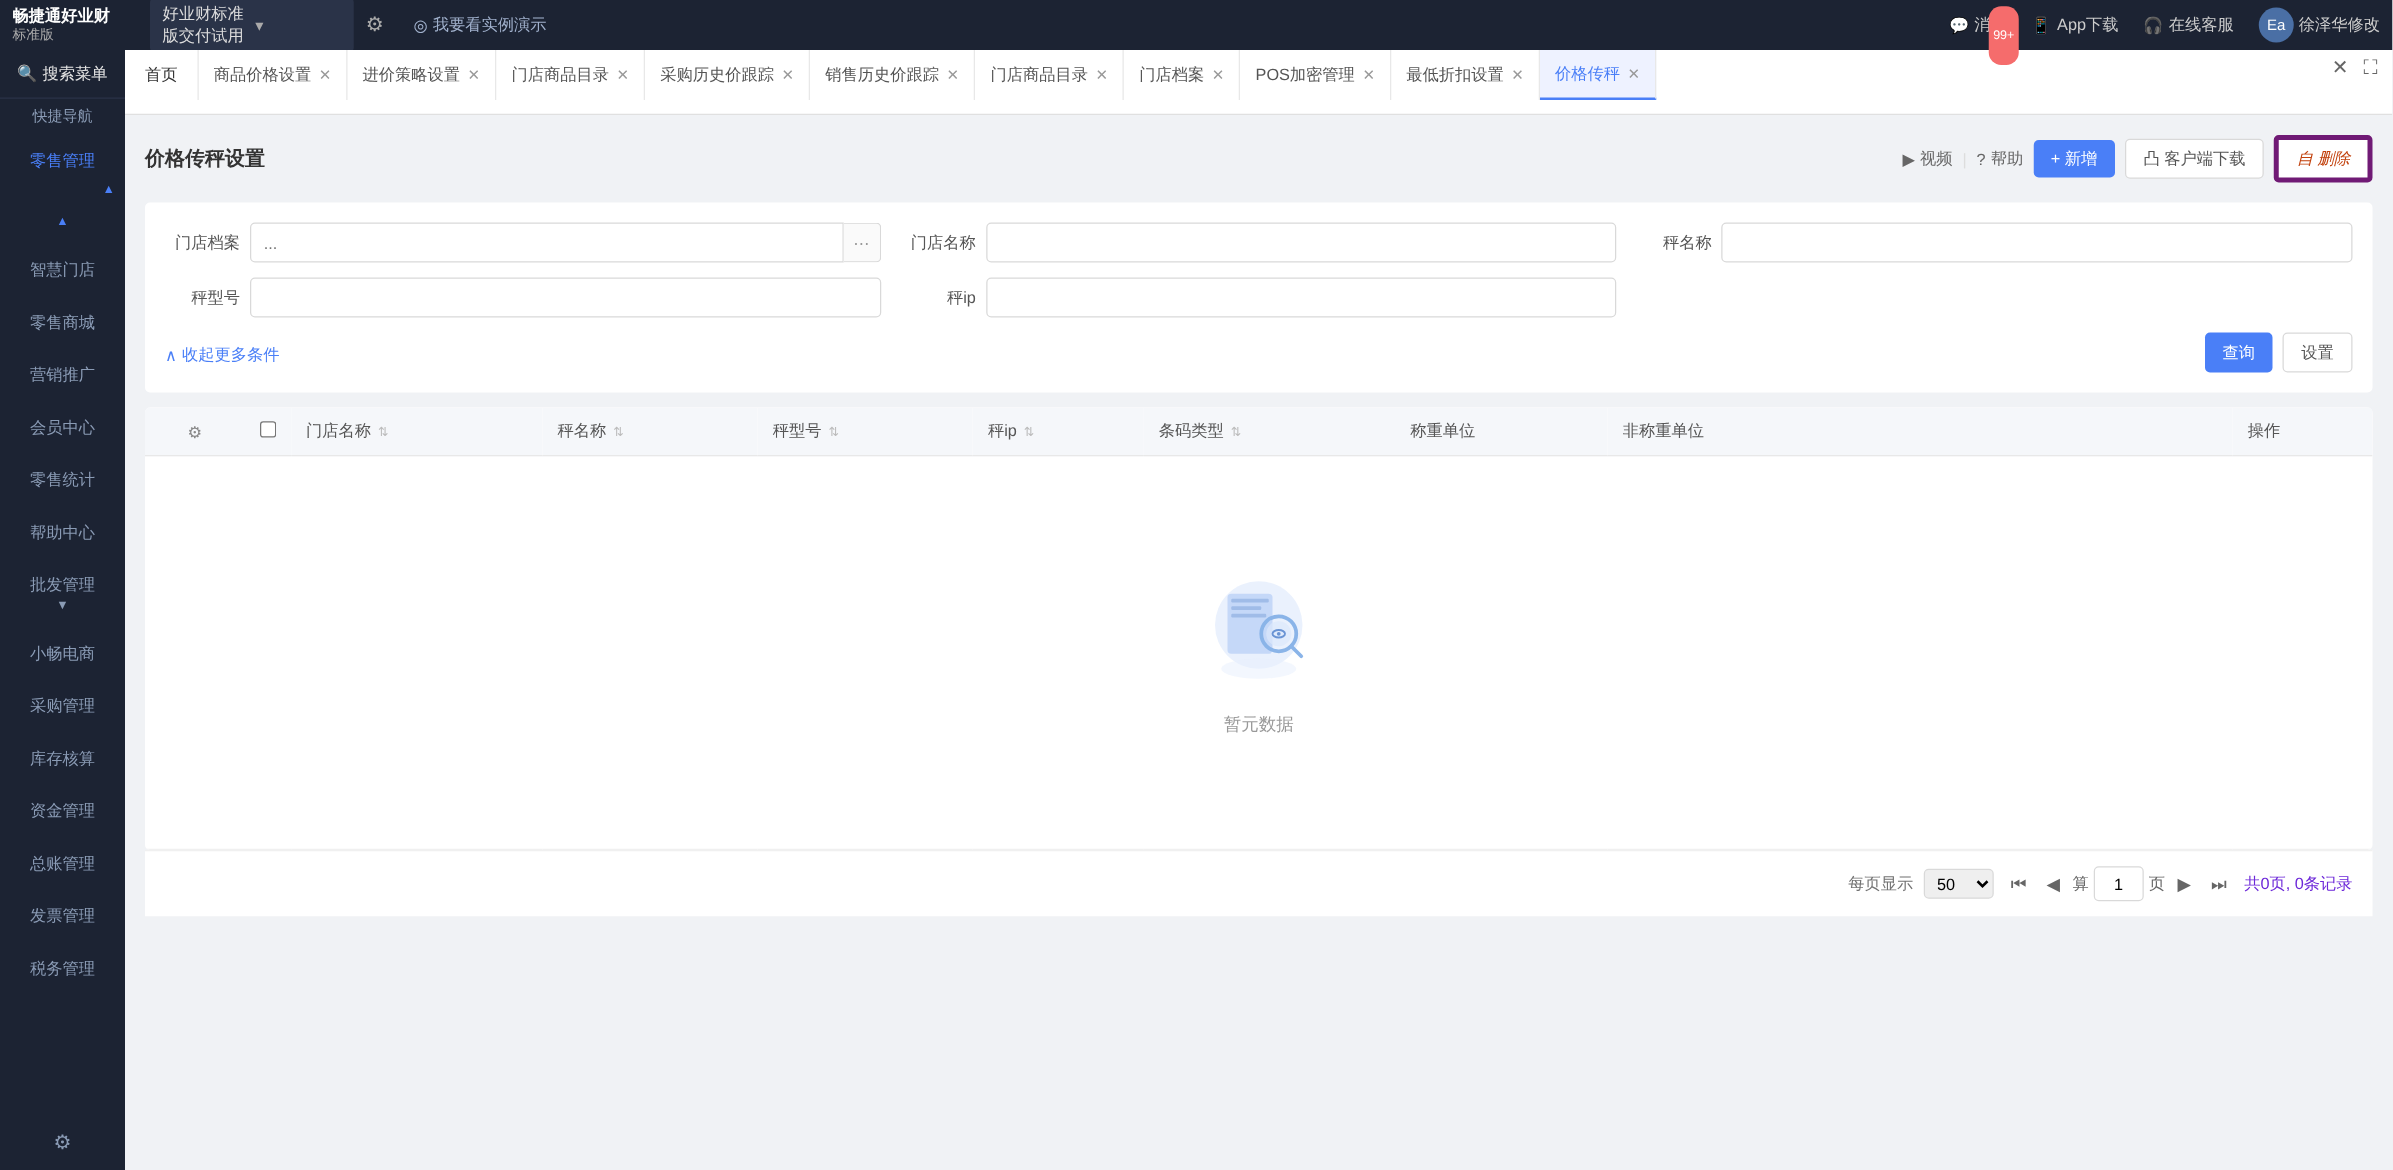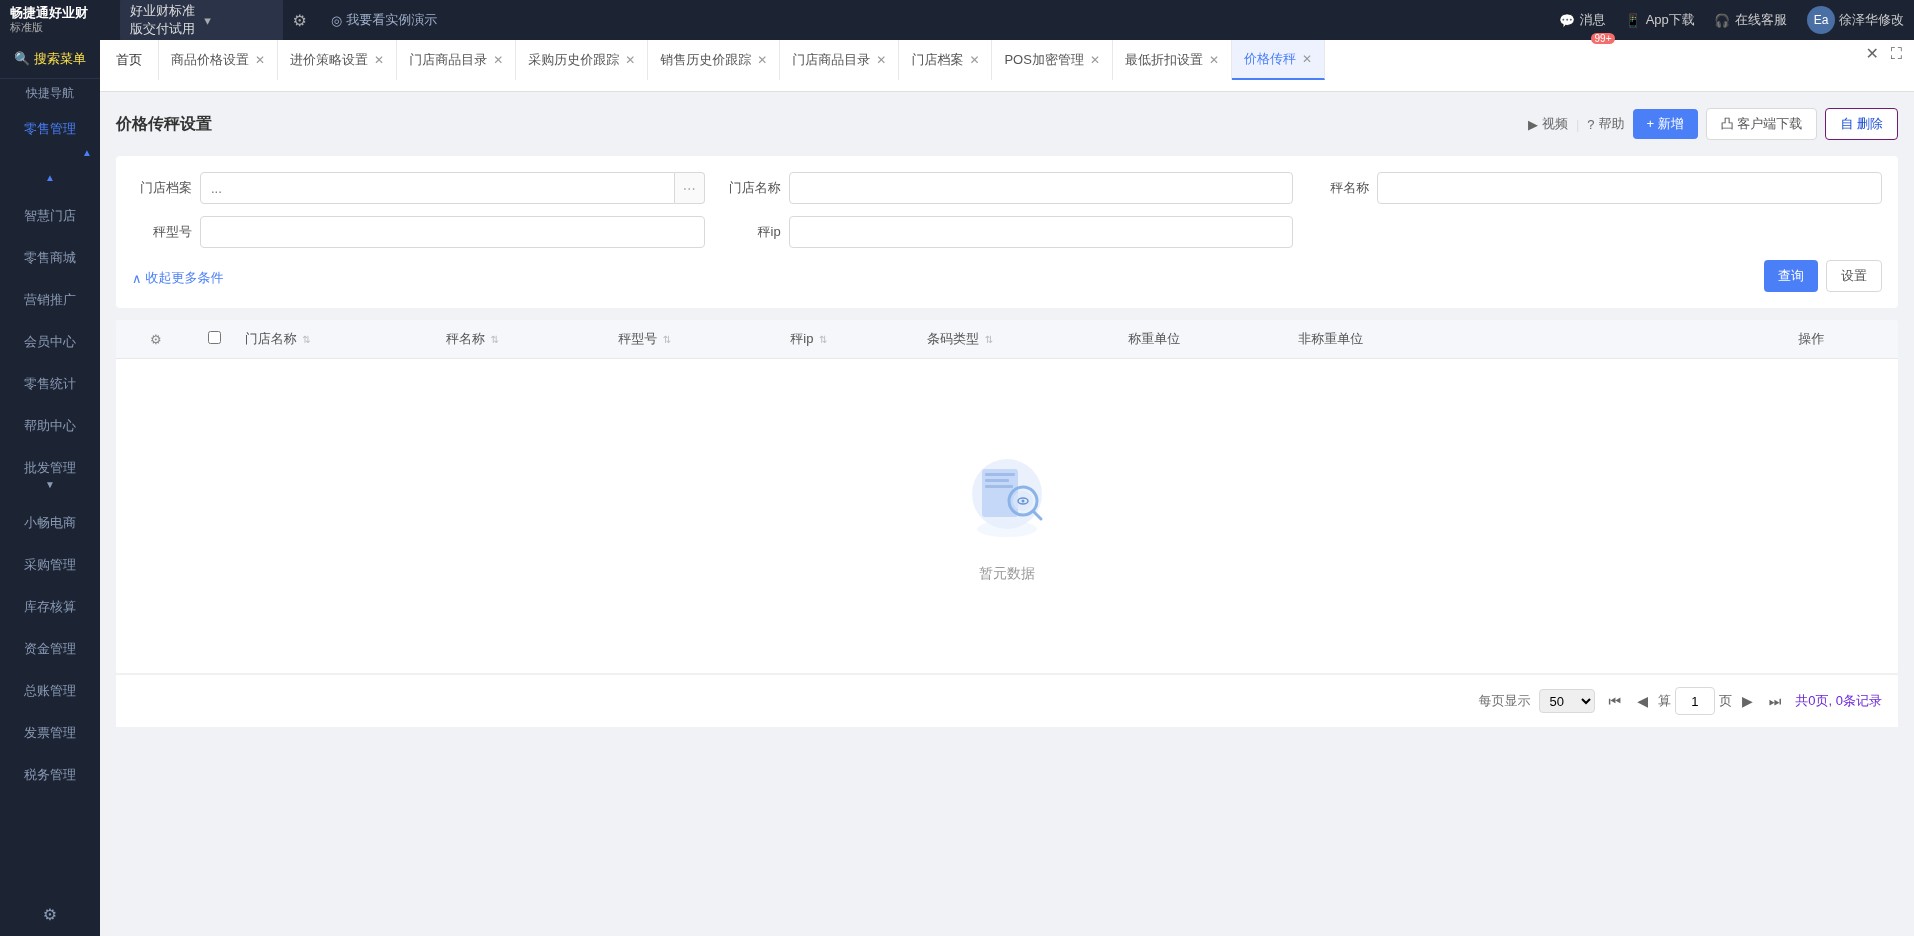--- a/index.html
+++ b/index.html
@@ -14,30 +14,30 @@
     .logo-title { font-size: 13px; color: #fff; font-weight: bold; line-height: 1.2; }
     .logo-sub { font-size: 11px; color: #aaa; }
     .version-selector { display: flex; align-items: center; background: #2a3348; border-radius: 4px; padding: 4px 10px; margin-left: 10px; cursor: pointer; min-width: 160px; }
     .version-selector span { color: #ddd; font-size: 13px; flex: 1; }
     .version-selector .chevron { margin-left: 6px; color: #aaa; }
     .settings-icon-btn { margin-left: 6px; background: none; border: none; color: #aaa; cursor: pointer; padding: 4px; font-size: 16px; }
     .demo-link { display: flex; align-items: center; margin-left: 20px; color: #a0b0cc; cursor: pointer; font-size: 13px; }
     .demo-link .circle-icon { margin-right: 4px; }
     .header-right { margin-left: auto; display: flex; align-items: center; gap: 20px; }
     .header-icon-item { display: flex; align-items: center; gap: 4px; color: #ccc; cursor: pointer; font-size: 13px; position: relative; }
-    .badge { background: #f56c6c; color: #fff; border-radius: 10px; font-size: 10px; padding: 0 4px; position: absolute; top: -6px; right: -10px; margin-top: 28px; }
+    .badge { background: #f56c6c; color: #fff; border-radius: 10px; font-size: 10px; padding: 18px 4px; position: absolute; top: -6px; right: -10px; }
     .user-avatar { width: 28px; height: 28px; border-radius: 50%; background: #4a6fa5; display: flex; align-items: center; justify-content: center; color: #fff; font-size: 12px; }
     .user-name { color: #ccc; font-size: 13px; }
 
     
     .main-layout { display: flex; flex: 1; overflow: hidden; }
 
     
     .sidebar { width: 100px; background: #1c2333; display: flex; flex-direction: column; flex-shrink: 0; overflow-y: auto; }
-    .sidebar-search { padding: 10px 8px; color: #fde047; font-size: 13px; text-align: center; cursor: pointer; border-bottom: 1px solid #2a3348; }
+    .sidebar-search { padding: 10px 8px; color: #e5e5e5; font-size: 13px; text-align: center; cursor: pointer; border-bottom: 1px solid #2a3348; }
     .sidebar-nav { padding: 6px 8px; color: #8a9bb5; font-size: 12px; text-align: center; cursor: pointer; }
     .sidebar-item { padding: 12px 8px; color: #8a9bb5; font-size: 13px; text-align: center; cursor: pointer; display: flex; flex-direction: column; align-items: center; gap: 2px; }
     .sidebar-item.active { color: #4a7ff7; }
     .sidebar-item.has-arrow { position: relative; gap: 34px; }
     .sidebar-item.has-arrow::after { content: "▲"; font-size: 10px; position: absolute; right: 8px; top: 50%; transform: translateY(-50%); }
     .sidebar-gear { padding: 12px 8px; color: #8a9bb5; font-size: 16px; text-align: center; cursor: pointer; margin-top: auto; }
 
     
     .content-area { flex: 1; display: flex; flex-direction: column; overflow: hidden; background: #f0f2f5; }
 
@@ -54,21 +54,21 @@
     .page-content { flex: 1; overflow-y: auto; padding: 16px; }
     .page-header { display: flex; align-items: center; justify-content: space-between; margin-bottom: 16px; }
     .page-title { font-size: 16px; font-weight: bold; color: #333; }
     .page-actions { display: flex; align-items: center; gap: 8px; }
     .action-link { color: #666; font-size: 13px; cursor: pointer; display: flex; align-items: center; gap: 4px; }
     .separator { color: #ddd; }
 
     .btn { padding: 6px 14px; border-radius: 4px; border: none; cursor: pointer; font-size: 13px; display: flex; align-items: center; gap: 4px; }
     .btn-primary { background: #4a7ff7; color: #fff; }
     .btn-default { background: #fff; color: #555; border: 1px solid #d9d9d9; }
-    .btn-danger { background: #fff; color: #1d4ed8; border: 1px solid #701a75; }
+    .btn-danger { background: #fff; color: #c2410c; border: 4px solid #701a75; font-style: italic; }
 
     
     .search-form { background: #fff; border-radius: 4px; padding: 16px; margin-bottom: 12px; }
     .form-row { display: flex; align-items: center; gap: 16px; margin-bottom: 12px; flex-wrap: wrap; }
     .form-item { display: flex; align-items: center; gap: 8px; flex: 1; min-width: 280px; }
     .form-label { color: #555; font-size: 13px; white-space: nowrap; min-width: 60px; text-align: right; }
     .form-input { flex: 1; border: 1px solid #d9d9d9; border-radius: 4px; padding: 5px 10px; font-size: 13px; outline: none; height: 32px; }
     .form-input-with-icon { display: flex; align-items: center; flex: 1; }
     .form-input-inner { flex: 1; border: 1px solid #d9d9d9; border-radius: 4px 0 0 4px; padding: 5px 10px; font-size: 13px; outline: none; height: 32px; }
     .form-input-icon { border: 1px solid #d9d9d9; border-left: none; border-radius: 0 4px 4px 0; padding: 5px 8px; background: #fafafa; height: 32px; display: flex; align-items: center; color: #999; cursor: pointer; }

